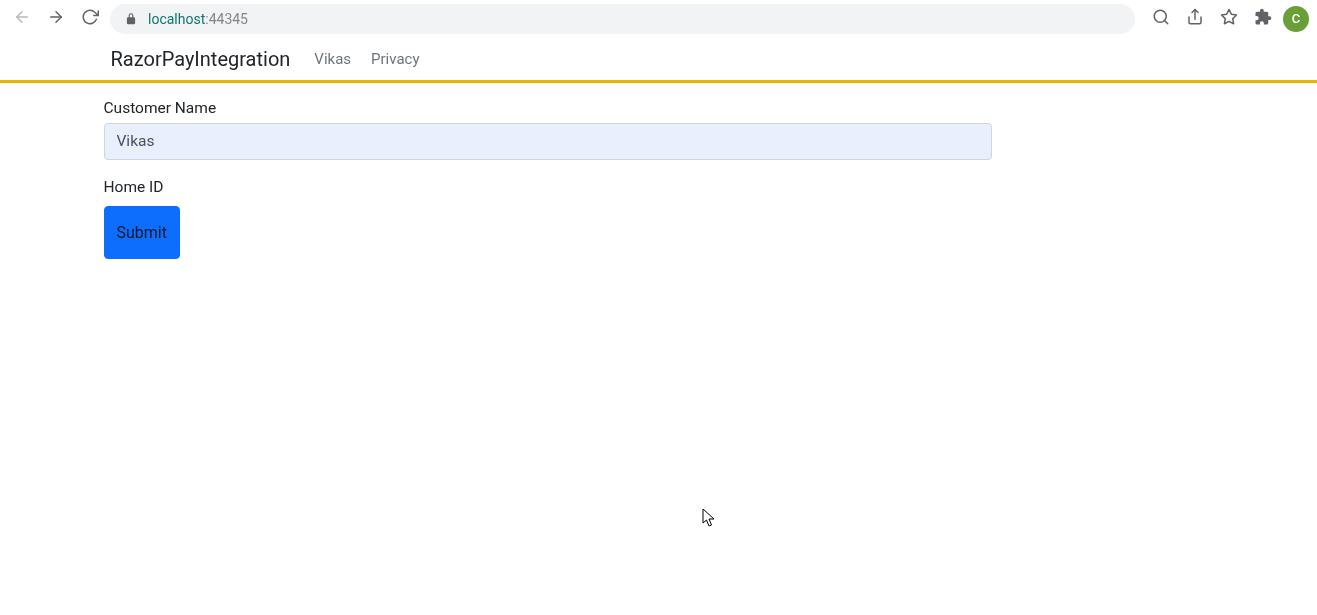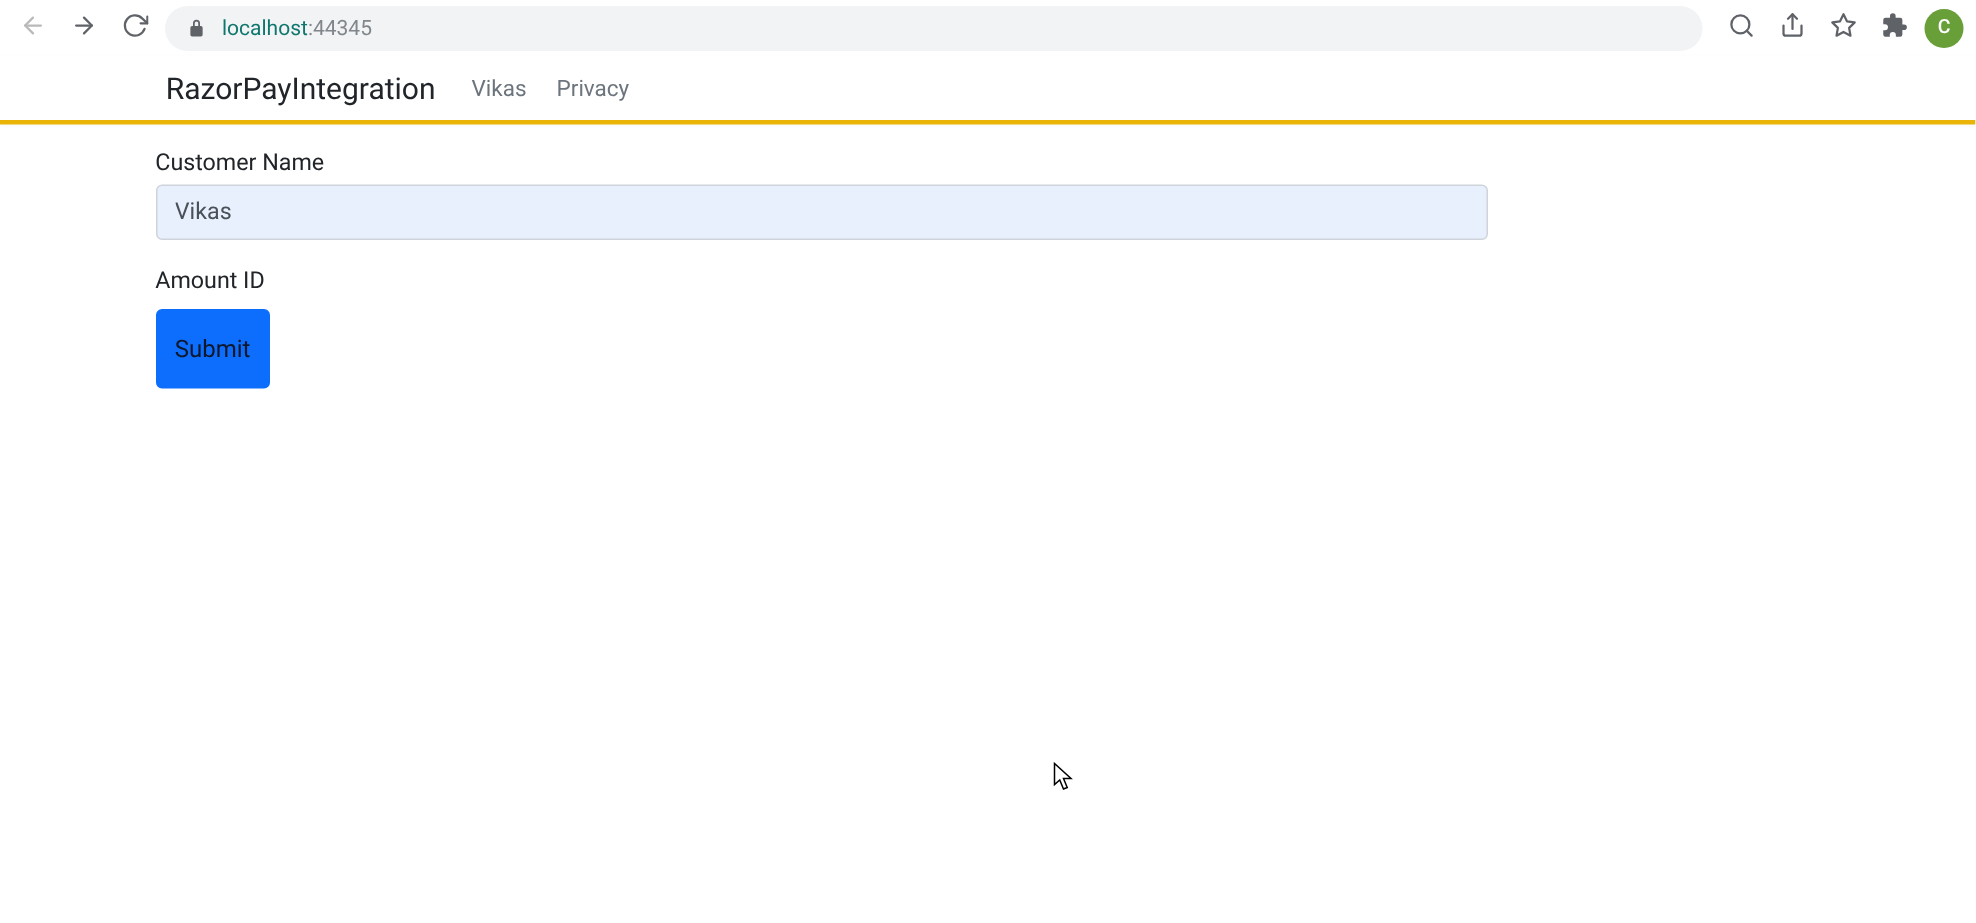--- a/index.html
+++ b/index.html
@@ -260,21 +260,21 @@
   </div>
 </nav>
 
 <main class="main">
   <form>
     <div class="form-group">
       <label class="form-label">Customer Name</label>
       <input type="text" class="form-control autofill" value="Vikas" style="">
     </div>
     <div class="form-group">
-      <label class="form-label">Amount ID</label>
+      <label class="form-label">Home ID</label>
     </div>
     <div class="form-group">
     </div>
     <button type="submit" class="btn-primary">Submit</button>
   </form>
 </main>
 
 <div class="cursor-pointer">
   <svg viewBox="0 0 16 22">
       <path d="M1 1 L1 15 L4.5 12 L7 18 L9.5 17 L7 11 L12 11 Z" fill="#fff" stroke="#000" stroke-width="1"></path>

